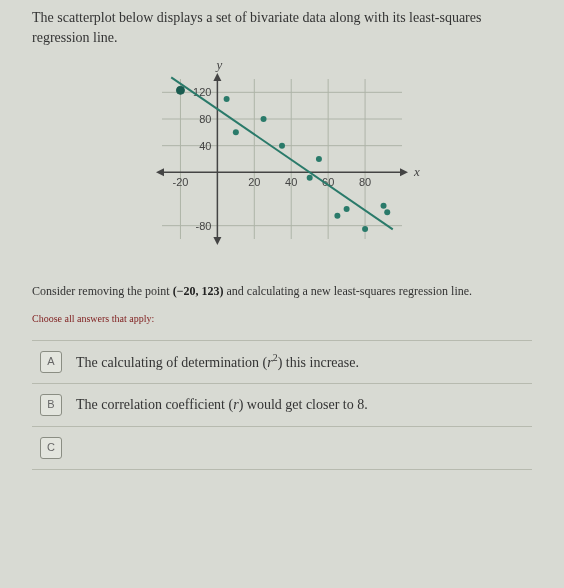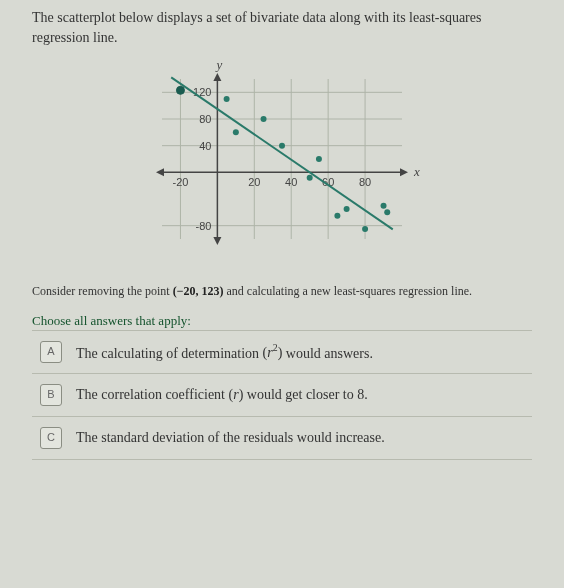--- a/index.html
+++ b/index.html
@@ -27,21 +27,21 @@
     .grid { stroke: #aeb4a8; stroke-width: 1; }
     .axis-line { stroke: #444; stroke-width: 1.5; }
     .arrow { fill: #444; }
     .point { fill: #2a7a6a; }
     .reg-line { stroke: #2a7a6a; stroke-width: 2; }
     .highlight { fill: #1a5c50; stroke: #1a5c50; }
 
     .question { margin: 14px 0 12px 0; font-size: 12px; }
     .bold { font-weight: 700; color: #222; }
     .math { font-family: 'Times New Roman', serif; }
-    .instruct { font-size: 13px; margin-bottom: 0; color: #14532d; }
+    .instruct { font-size: 10px; margin-bottom: 14px; color: #7f1d1d; }
 
     .choice {
       display: flex;
       align-items: center;
       gap: 14px;
       padding: 10px 8px;
       border-top: 1px solid #b7baaf;
       cursor: pointer;
     }
     .choice:last-child { border-bottom: 1px solid #b7baaf; }
@@ -120,31 +120,28 @@
   <p class="question">
     <span>Consider removing the point </span><span class="math bold">(−20, 123)</span><span> and calculating a new least-squares regression line.</span>
   </p>
 
 
   <p class="instruct">Choose all answers that apply:</p>
 
   <div class="choice">
     <div class="choice-box">A</div>
     <div class="choice-text">
-      <span>The calculating of determination </span><span class="math">(<i>r</i><sup>2</sup>)</span><span> would answers.</span>
+      <span>The calculating of determination </span><span class="math">(<i>r</i><sup>2</sup>)</span><span> this increase.</span>
     </div>
   </div>
 
   <div class="choice">
     <div class="choice-box">B</div>
     <div class="choice-text">
       <span>The correlation coefficient </span><span class="math">(<i>r</i>)</span><span> would get closer to 8.</span>
     </div>
   </div>
 
   <div class="choice">
     <div class="choice-box">C</div>
-    <div class="choice-text">
-      <span>The standard deviation of the residuals would increase.</span>
-    </div>
   </div>
 
 </div>
 
 </body></html>

